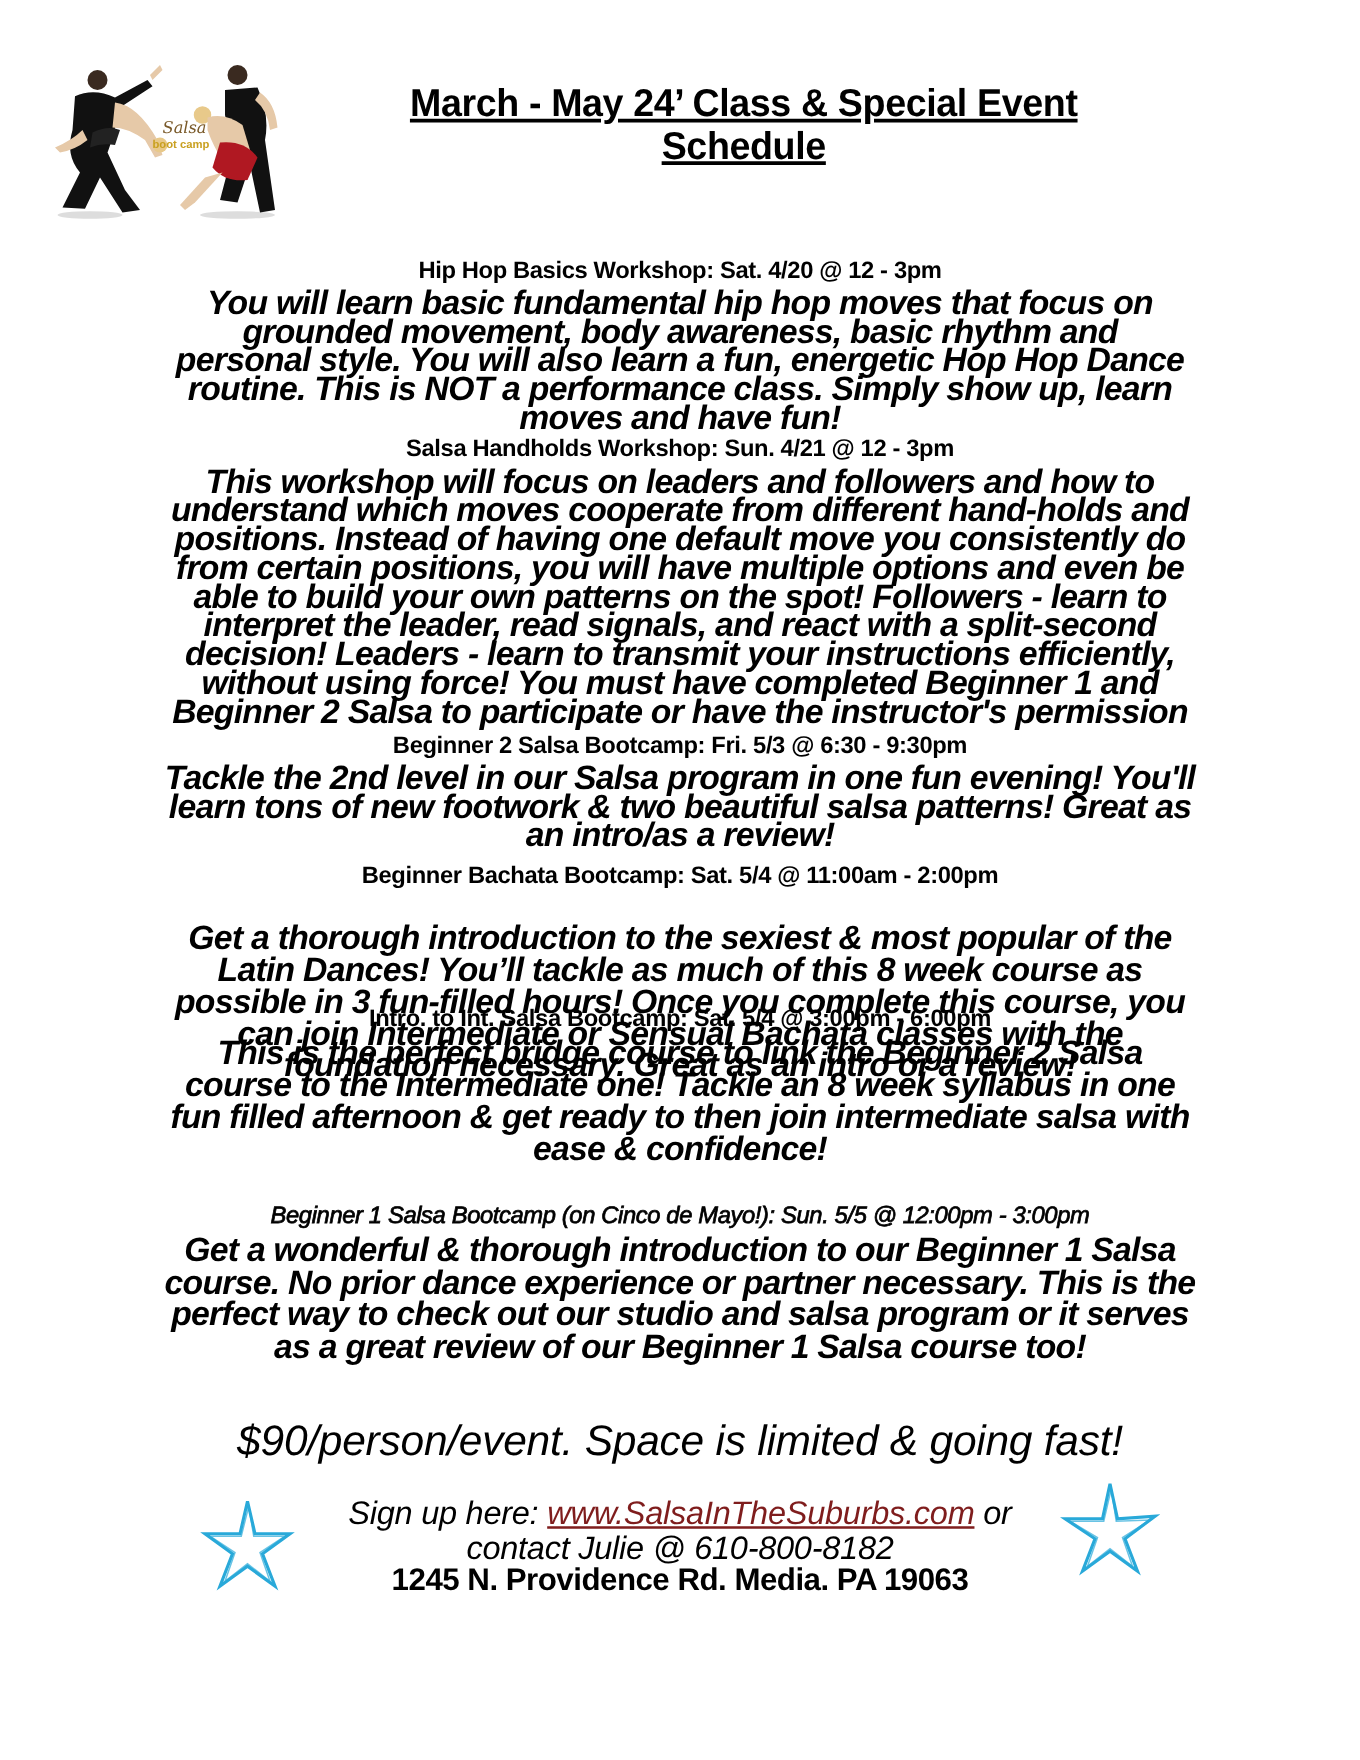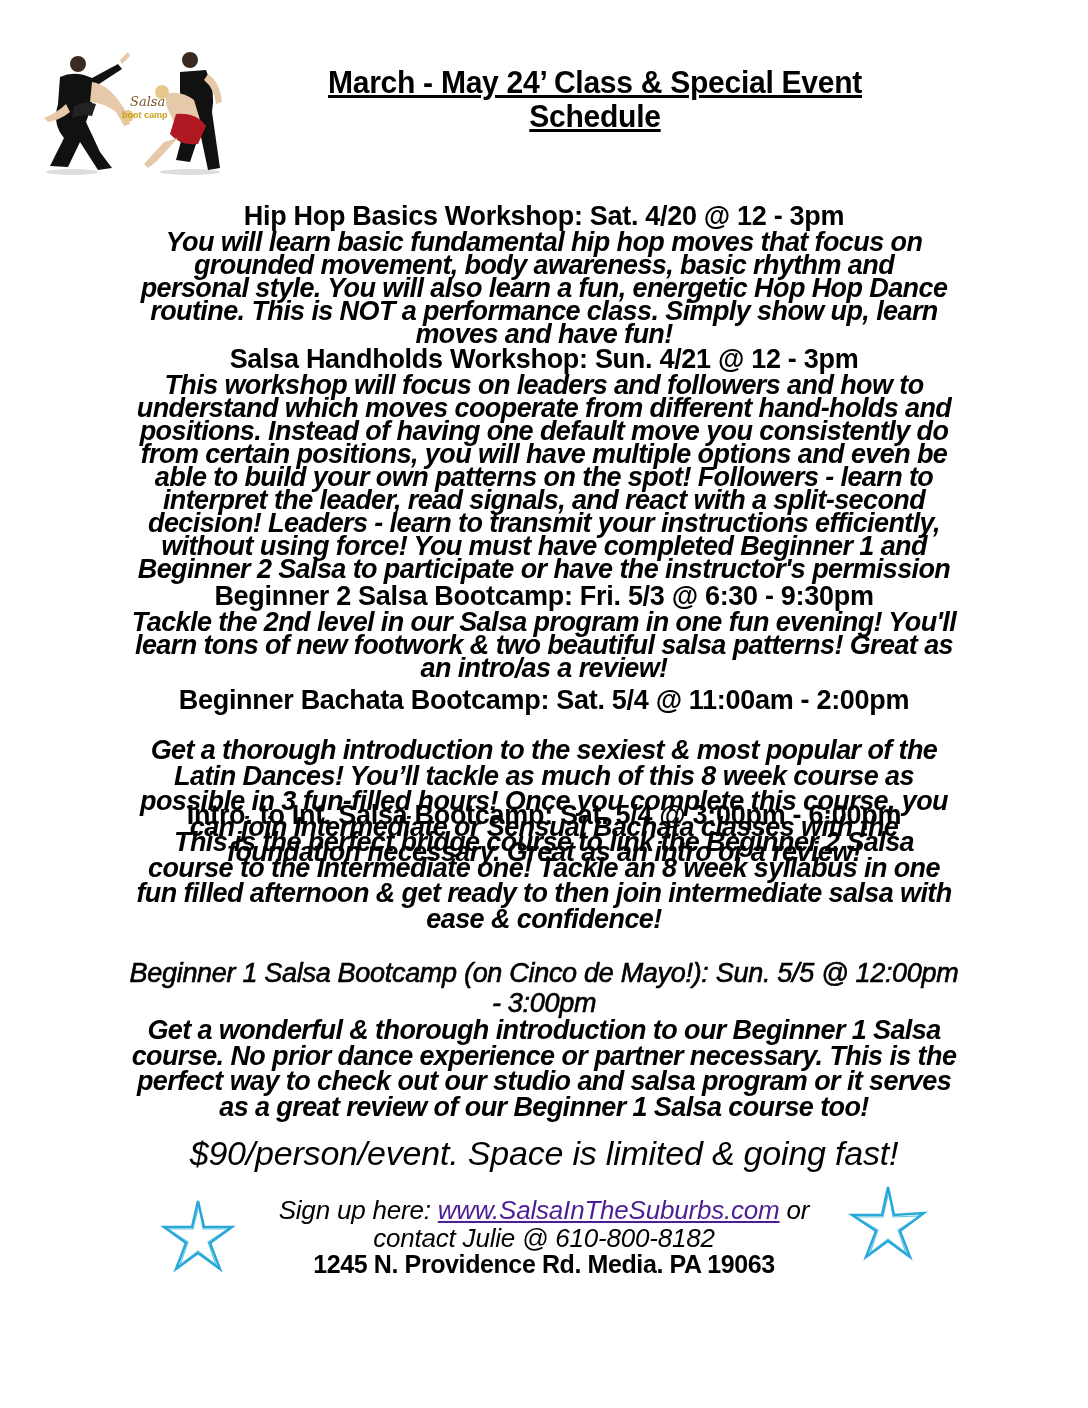--- a/index.html
+++ b/index.html
@@ -1,26 +1,26 @@
 <!DOCTYPE html>
 <html><head>
   <meta charset="utf-8">
   <style>
     html, body { margin: 0; padding: 0; background: #ffffff; }
     body { width: 1088px; height: 1408px; position: relative; overflow: hidden; color: #000; font-family: "Liberation Sans", sans-serif; }
     .logo { position: absolute; left: 30px; top: 42px; width: 205px; height: 135px; }
     .title { position: absolute; left: 290px; top: 66px; width: 610px; text-align: center; font-weight: bold; font-size: 31px; line-height: 34px; text-decoration: underline; letter-spacing: -0.3px; transform: scaleX(0.97); }
     .title span { display: block; }
     .event { position: absolute; left: 110px; width: 868px; text-align: center; }
-    .event-heading { font-weight: bold; font-size: 27px; line-height: 29px; letter-spacing: -0.3px; }
+    .event-heading { font-weight: bold; font-size: 19px; line-height: 29px; letter-spacing: -0.3px; }
     .event-heading.italic { font-style: italic; font-weight: normal; -webkit-text-stroke: 0.6px #000; }
     .event-desc { font-style: italic; font-weight: bold; font-size: 27px; line-height: 23px; letter-spacing: -0.6px; margin: 0 auto; }
     .price { position: absolute; left: 110px; top: 1138px; width: 868px; text-align: center; font-style: italic; font-size: 34px; line-height: 30px; letter-spacing: -0.2px; }
     .signup { position: absolute; left: 230px; top: 1196px; width: 628px; text-align: center; font-style: italic; font-size: 26px; line-height: 28px; letter-spacing: -0.2px; }
-    .signup a { color: #4c1d95; text-decoration: underline; }
+    .signup a { color: #7f1d1d; text-decoration: underline; }
     .address { position: absolute; left: 230px; top: 1253px; width: 628px; text-align: center; font-weight: bold; font-size: 25px; line-height: 22px; letter-spacing: -0.4px; }
     .star { position: absolute; width: 80px; height: 80px; }
   </style>
 </head>
 <body>
 
 <div class="logo">
   <svg width="205" height="135" viewBox="0 0 205 135">
 
     <ellipse cx="42" cy="130" rx="26" ry="3" fill="#ddd"></ellipse>

